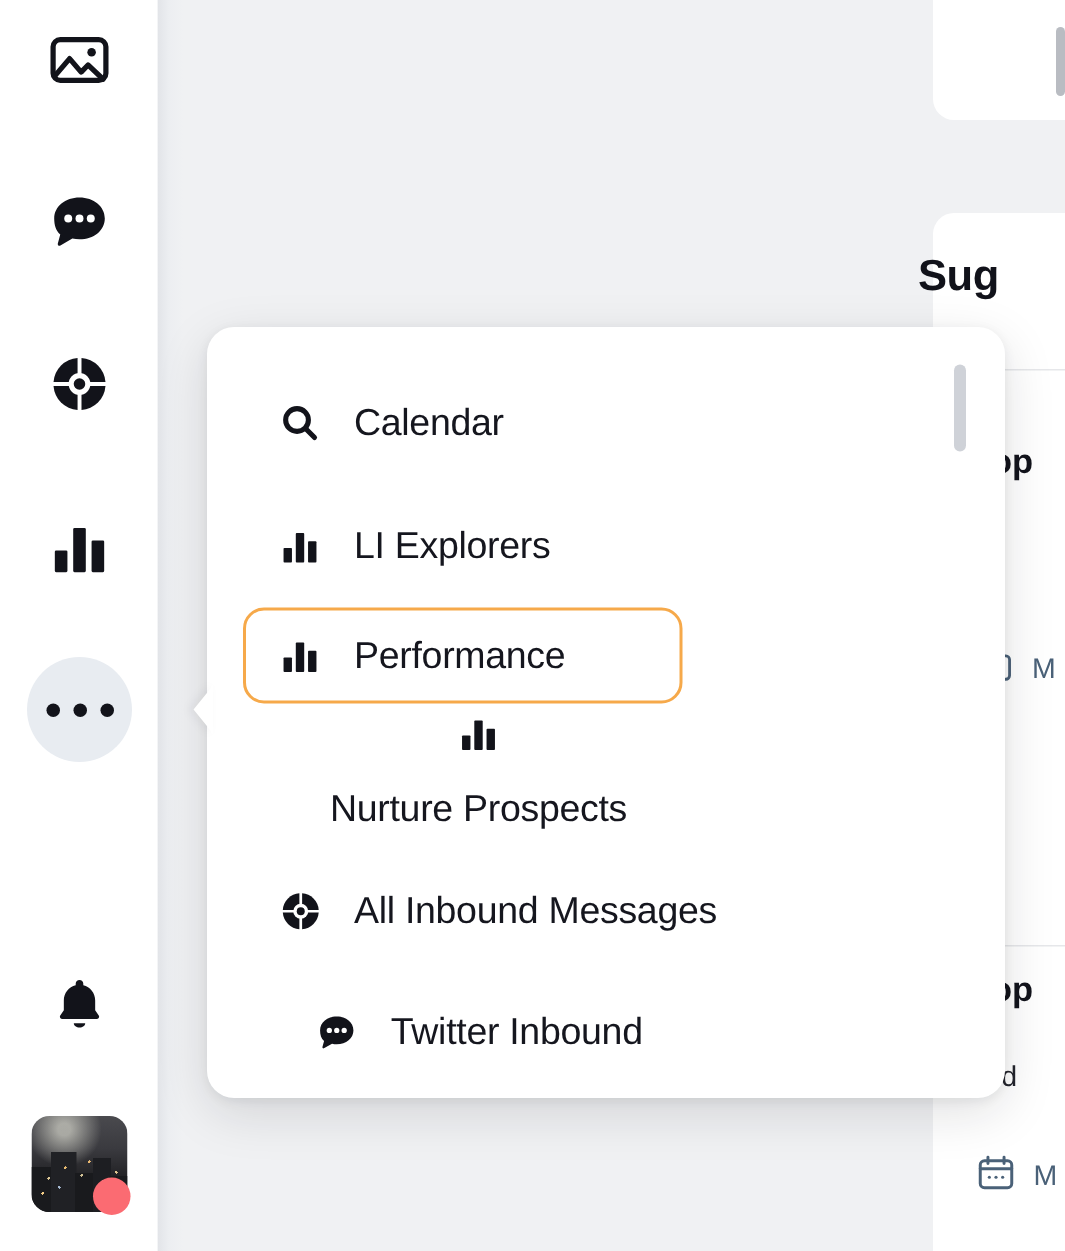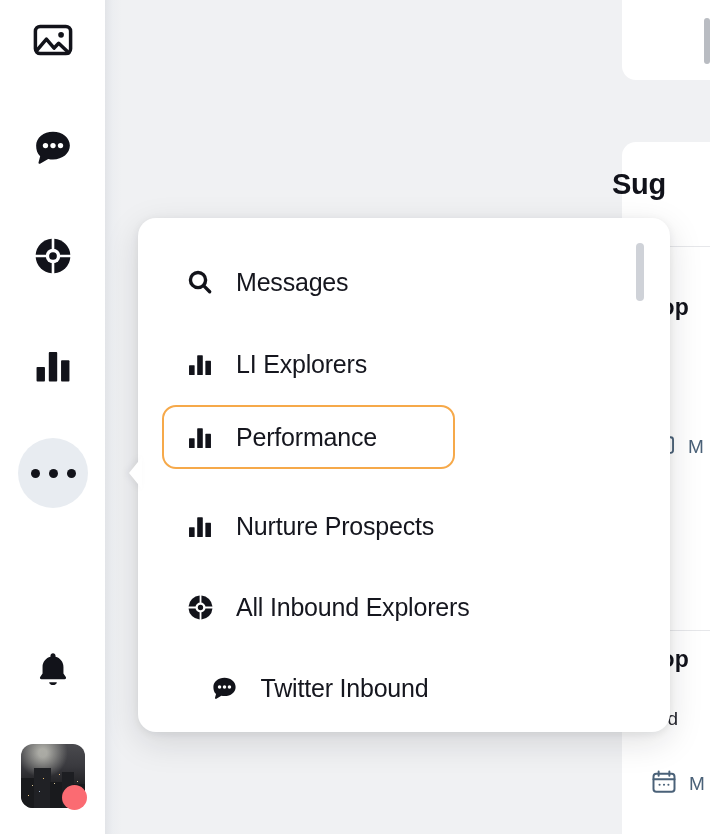--- a/index.html
+++ b/index.html
@@ -254,21 +254,21 @@
   .menu-item .mi-label {
     font-size: 25px;
     color: #15161e;
     white-space: nowrap;
     letter-spacing: -0.2px;
   }
 
   #mi-0 { top: 250px; }
   #mi-1 { top: 332px; }
   #mi-2 { top: 405px; }
-  #mi-3 { top: 494px; }
+  #mi-3 { top: 472px; flex-direction: column; }
   #mi-4 { top: 575px; }
   #mi-5 { top: 656px; justify-content: center; }
 </style>
 </head>
 <body>
 
 <div id="app">
 
   <div class="bg-card" id="card-top"></div>
   <div id="card-top-scroll"></div>
@@ -394,21 +394,21 @@
   <div id="menu"></div>
   <div id="menu-scrollbar"></div>
 
   <div class="menu-item" id="mi-0">
     <span class="mi-icon">
       <svg width="28" height="28" viewBox="0 0 24 24" fill="none" stroke="#12131a" stroke-width="2.9" stroke-linecap="round">
         <circle cx="10.3" cy="10.3" r="6.5"></circle>
         <path d="M15.3 15.3l5 5"></path>
       </svg>
     </span>
-    <span class="mi-label">Messages</span>
+    <span class="mi-label">Calendar</span>
   </div>
 
   <div class="menu-item" id="mi-1">
     <span class="mi-icon">
       <svg width="28" height="28" viewBox="0 0 24 24" fill="#12131a">
         <rect x="2.6" y="13.1" width="4.8" height="8.3" rx="0.5"></rect>
         <rect x="9.6" y="4.6" width="4.8" height="16.8" rx="0.5"></rect>
         <rect x="16.6" y="9.3" width="4.8" height="12.1" rx="0.5"></rect>
       </svg>
     </span>
@@ -441,21 +441,21 @@
     <span class="mi-icon">
       <svg width="29" height="29" viewBox="0 0 24 24">
         <path d="M11.25 2.1A9.9 9.9 0 0 0 2.1 11.25h9.15z" fill="#12131a"></path>
         <path d="M12.75 2.1v9.15h9.15A9.9 9.9 0 0 0 12.75 2.1z" fill="#12131a"></path>
         <path d="M21.9 12.75h-9.15v9.15a9.9 9.9 0 0 0 9.15-9.15z" fill="#12131a"></path>
         <path d="M11.25 12.75H2.1a9.9 9.9 0 0 0 9.15 9.15z" fill="#12131a"></path>
         <circle cx="12" cy="12" r="4.15" fill="#ffffff"></circle>
         <circle cx="12" cy="12" r="2.2" fill="#12131a"></circle>
       </svg>
     </span>
-    <span class="mi-label">All Inbound Explorers</span>
+    <span class="mi-label">All Inbound Messages</span>
   </div>
 
   <div class="menu-item" id="mi-5">
     <span class="mi-icon">
       <svg width="29" height="29" viewBox="0 0 24 24">
         <path d="M12 3.1c5.2 0 9.2 3.3 9.2 7.6 0 4.3-4 7.6-9.2 7.6-.9 0-1.8-.1-2.6-.3l-4.5 2.6c-.4.2-.9-.2-.8-.7l.9-3.4C3.4 15.2 2.8 13 2.8 10.7 2.8 6.4 6.8 3.1 12 3.1z" fill="#12131a"></path>
         <circle cx="7.9" cy="10.7" r="1.45" fill="#ffffff"></circle>
         <circle cx="12" cy="10.7" r="1.45" fill="#ffffff"></circle>
         <circle cx="16.1" cy="10.7" r="1.45" fill="#ffffff"></circle>
       </svg>

